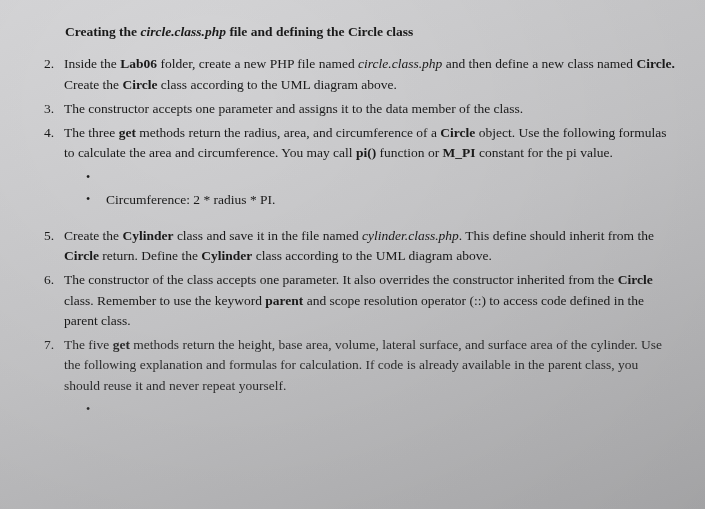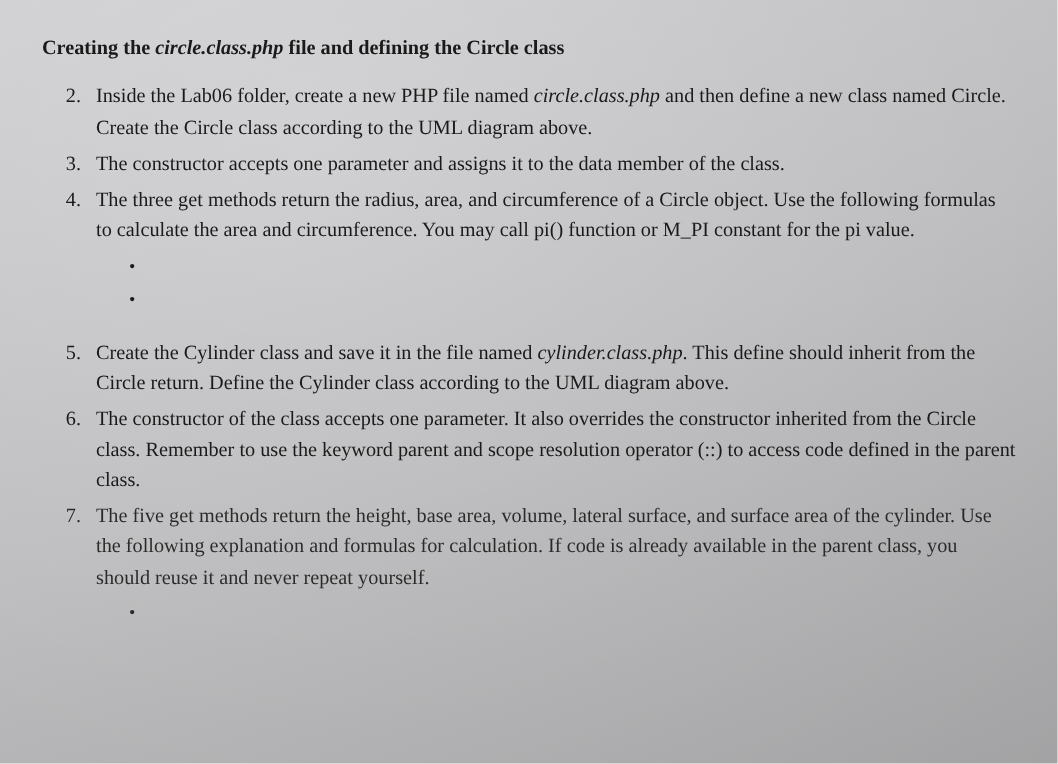--- a/index.html
+++ b/index.html
@@ -26,37 +26,38 @@
       background: radial-gradient(ellipse at 30% 20%, transparent 0%, rgba(0,0,0,0.08) 100%);
       pointer-events: none;
     }
     .container {
       position: relative;
     }
     .section-title {
       font-weight: bold;
       margin-bottom: 12px;
       margin-top: 2px;
+      margin-left: 37px;
     }
     .section-title .italic { font-style: italic; }
     .ol-item {
       display: flex;
       margin-bottom: 4px;
       padding-left: 14px;
     }
     .num {
       min-width: 22px;
       text-align: right;
       padding-right: 10px;
       flex-shrink: 0;
     }
     .item-text {
       flex: 1;
     }
-    .item-text .bold { font-weight: normal; }
+    .item-text .bold { font-weight: bold; }
     .item-text .italic { font-style: italic; }
     .bullet-item {
       display: flex;
       margin-left: 58px;
       margin-bottom: 3px;
       margin-top: 2px;
     }
     .bullet {
       min-width: 20px;
       flex-shrink: 0;
@@ -99,20 +100,21 @@
     <div class="item-text">
       <span>The three </span><span class="bold">get</span><span> methods return the radius, area, and circumference of a </span><span class="bold">Circle</span><span> object. Use the following formulas to calculate the area and circumference. You may call </span><span class="bold">pi()</span><span> function or </span><span class="bold">M_PI</span><span> constant for the pi value.</span>
     </div>
   </div>
 
   <div class="bullet-item">
     <div class="bullet">•</div>
   </div>
   <div class="bullet-item">
     <div class="bullet">•</div>
+    <div>Circumference: 2 * radius * PI.</div>
   </div>
 
   <div class="section2">
 
     <div class="ol-item">
       <div class="num">5.</div>
       <div class="item-text">
         <span>Create the </span><span class="bold">Cylinder</span><span> class and save it in the file named </span><span class="italic">cylinder.class.php</span><span>. This define should inherit from the </span><span class="bold">Circle</span><span> return. Define the </span><span class="bold">Cylinder</span><span> class according to the UML diagram above.</span>
       </div>
     </div>

